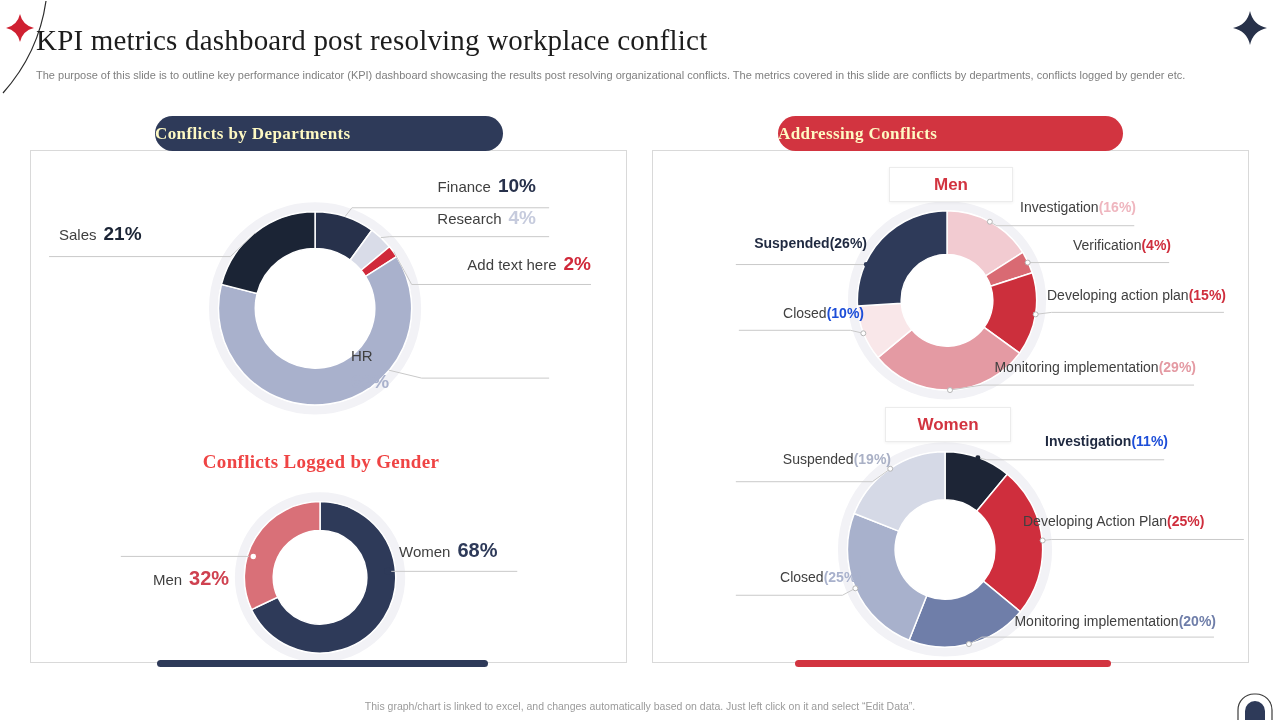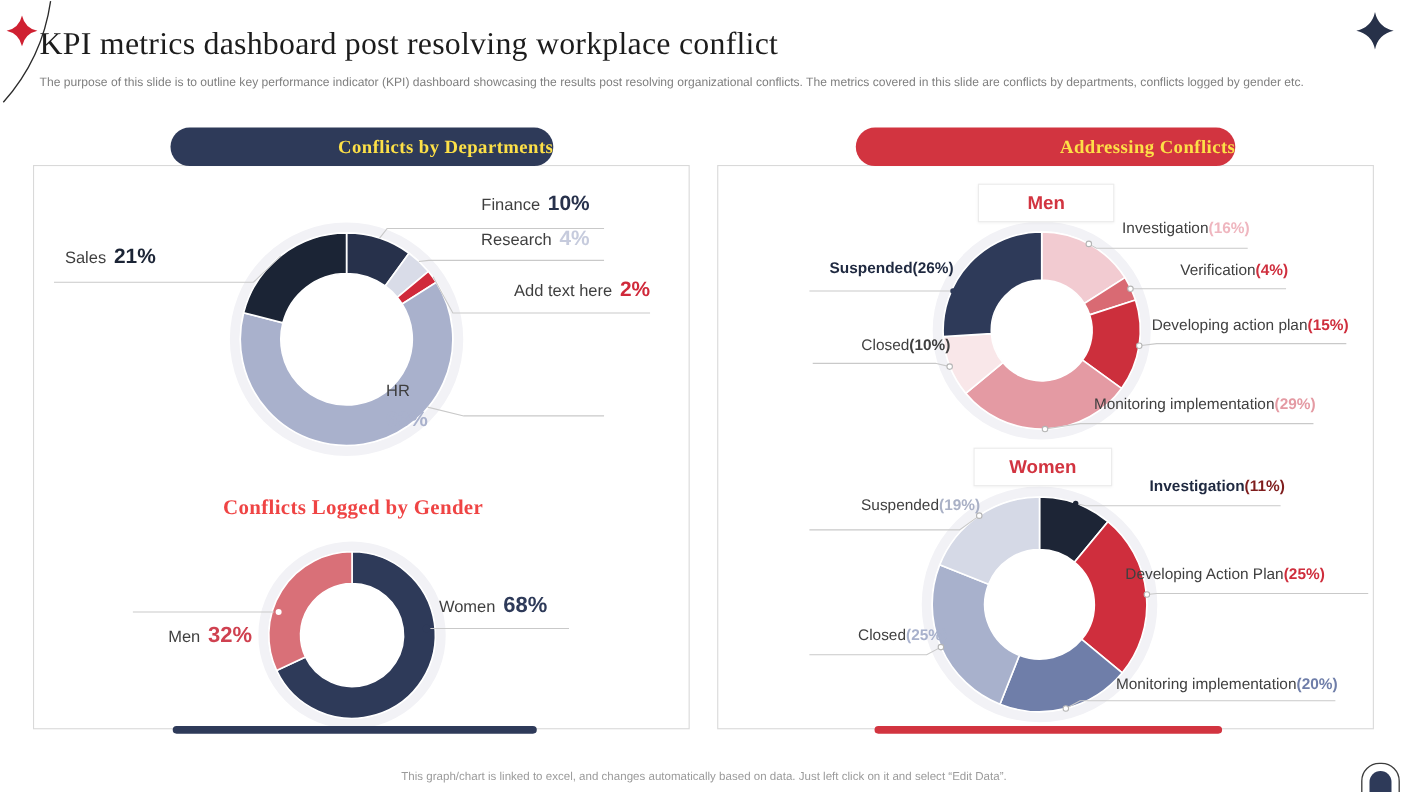--- a/index.html
+++ b/index.html
@@ -24,22 +24,22 @@
   .deco-br{left:1236px;top:690px;width:40px;height:30px;}
   
   .panel{
     position:absolute;width:597px;height:513px;top:150px;
     background:#fff;border:1px solid #d9d9d9;box-sizing:border-box;
   }
   .panel-left{left:30px;}
   .panel-right{left:652px;}
   .pill{
     position:absolute;top:116px;height:35px;border-radius:18px;
-    color:#fde047;font-family:"Liberation Serif","DejaVu Serif",serif;
-    font-weight:bold;font-size:17px;text-align:right;line-height:35px;
+    color:#fef9c3;font-family:"Liberation Serif","DejaVu Serif",serif;
+    font-weight:bold;font-size:17px;text-align:left;line-height:35px;
     letter-spacing:.4px;z-index:3;
   }
   .pill-left{left:155px;width:348px;}
   .pill-right{left:778px;width:345px;}
   .chart-canvas{position:absolute;left:0;top:0;width:100%;height:100%;}
   .leader{fill:none;stroke:#c9c9c9;stroke-width:1;}
   
   .callout{
     position:absolute;display:flex;align-items:baseline;gap:7px;
     font-size:15px;color:#3f3f3f;white-space:nowrap;
@@ -227,28 +227,28 @@
   <div class="rlabel lbl-m-ver">
     <span>Verification</span><span class="val" style="color: rgb(207, 46, 61);">(4%)</span>
   </div>
   <div class="rlabel lbl-m-dev">
     <span>Developing action plan</span><span class="val" style="color: rgb(207, 46, 61);">(15%)</span>
   </div>
   <div class="rlabel lbl-m-mon">
     <span>Monitoring implementation</span><span class="val" style="color: rgb(228, 154, 163);">(29%)</span>
   </div>
   <div class="rlabel lbl-m-clo">
-    <span>Closed</span><span class="val" style="color: #404040;">(10%)</span>
+    <span>Closed</span><span class="val" style="color: #1d4ed8;">(10%)</span>
   </div>
   <div class="rlabel rlabel-bold lbl-m-sus">
     <span>Suspended</span><span class="val" style="color: rgb(31, 41, 64);">(26%)</span>
   </div>
 
   <div class="rlabel rlabel-bold lbl-w-inv">
-    <span>Investigation</span><span class="val" style="color: #7f1d1d;">(11%)</span>
+    <span>Investigation</span><span class="val" style="color: #1d4ed8;">(11%)</span>
   </div>
   <div class="rlabel lbl-w-dev">
     <span>Developing Action Plan</span><span class="val" style="color: rgb(207, 46, 61);">(25%)</span>
   </div>
   <div class="rlabel lbl-w-mon">
     <span>Monitoring implementation</span><span class="val" style="color: rgb(111, 126, 169);">(20%)</span>
   </div>
   <div class="rlabel lbl-w-clo">
     <span>Closed</span><span class="val" style="color: rgb(168, 177, 204);">(25%)</span>
   </div>

